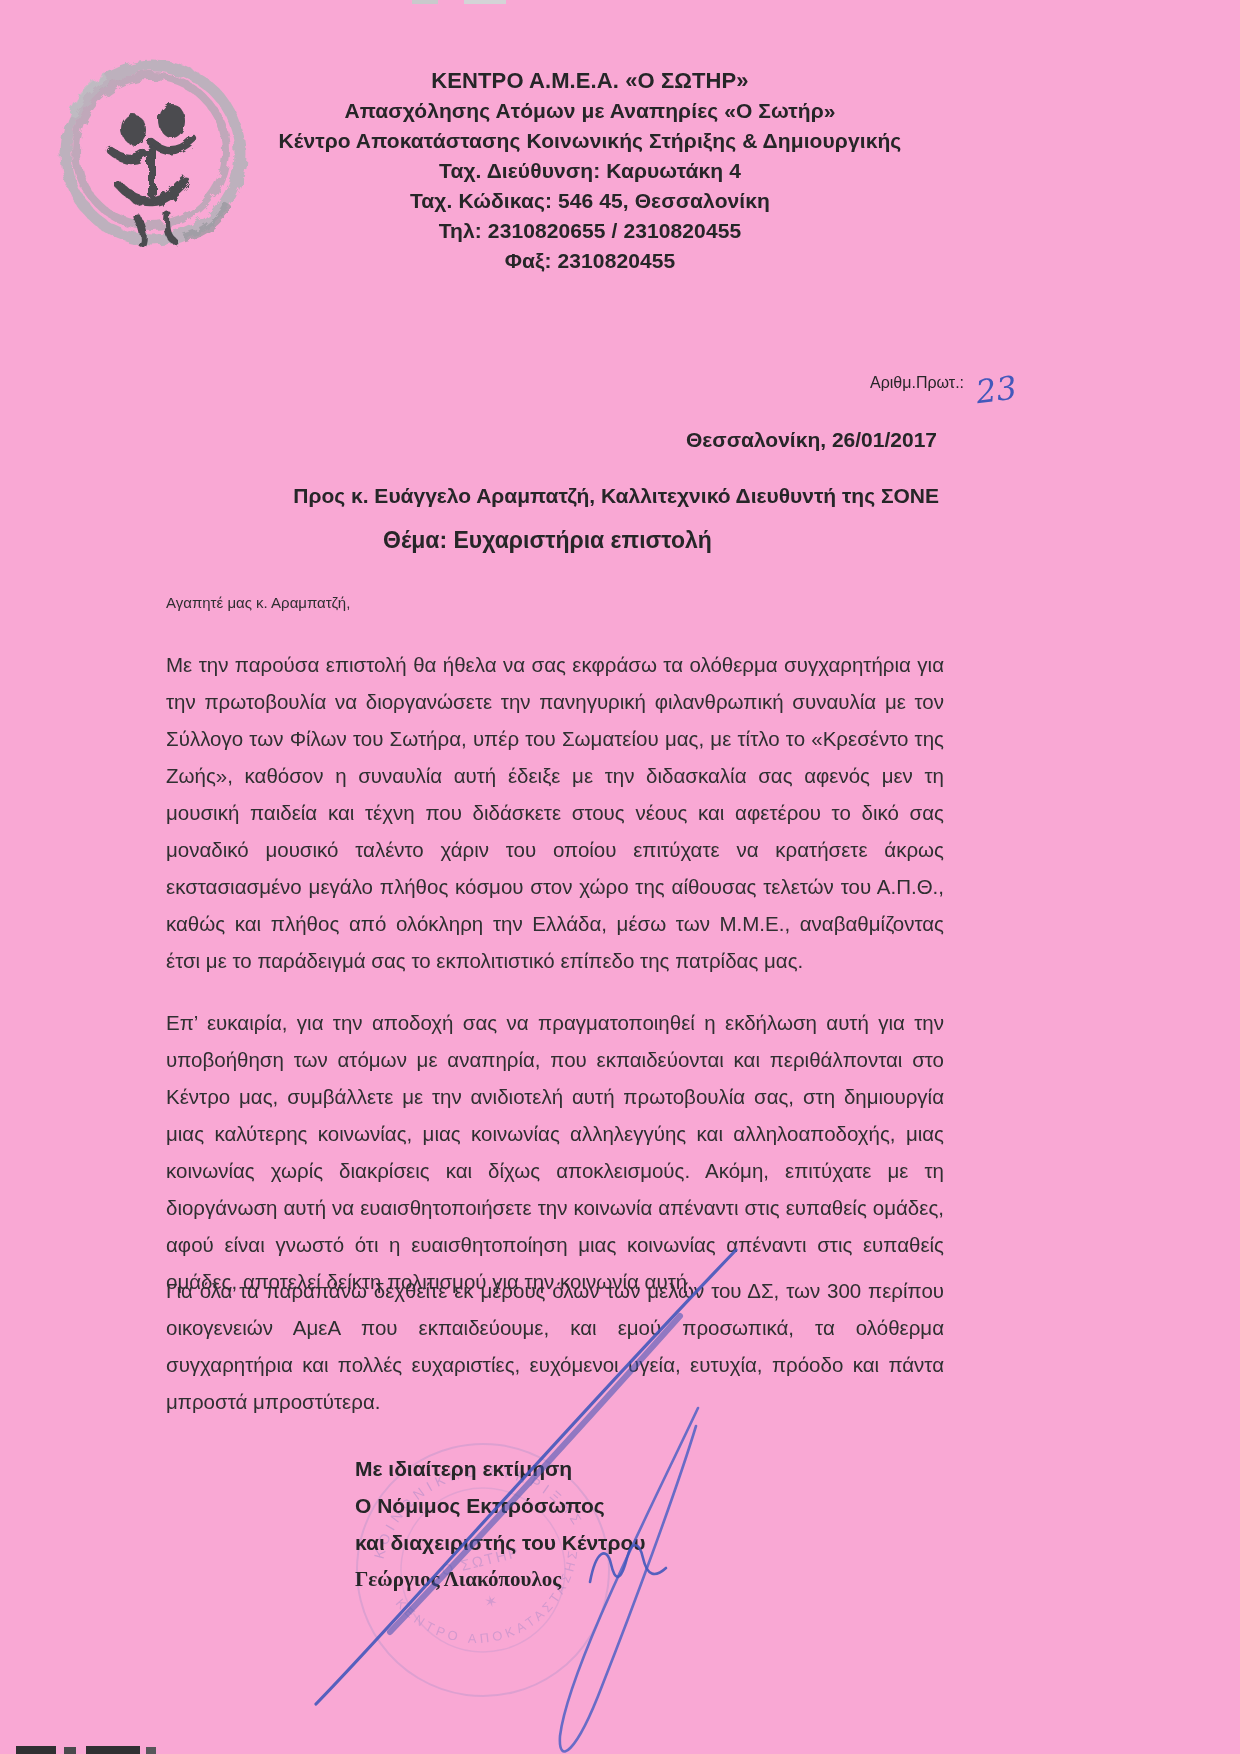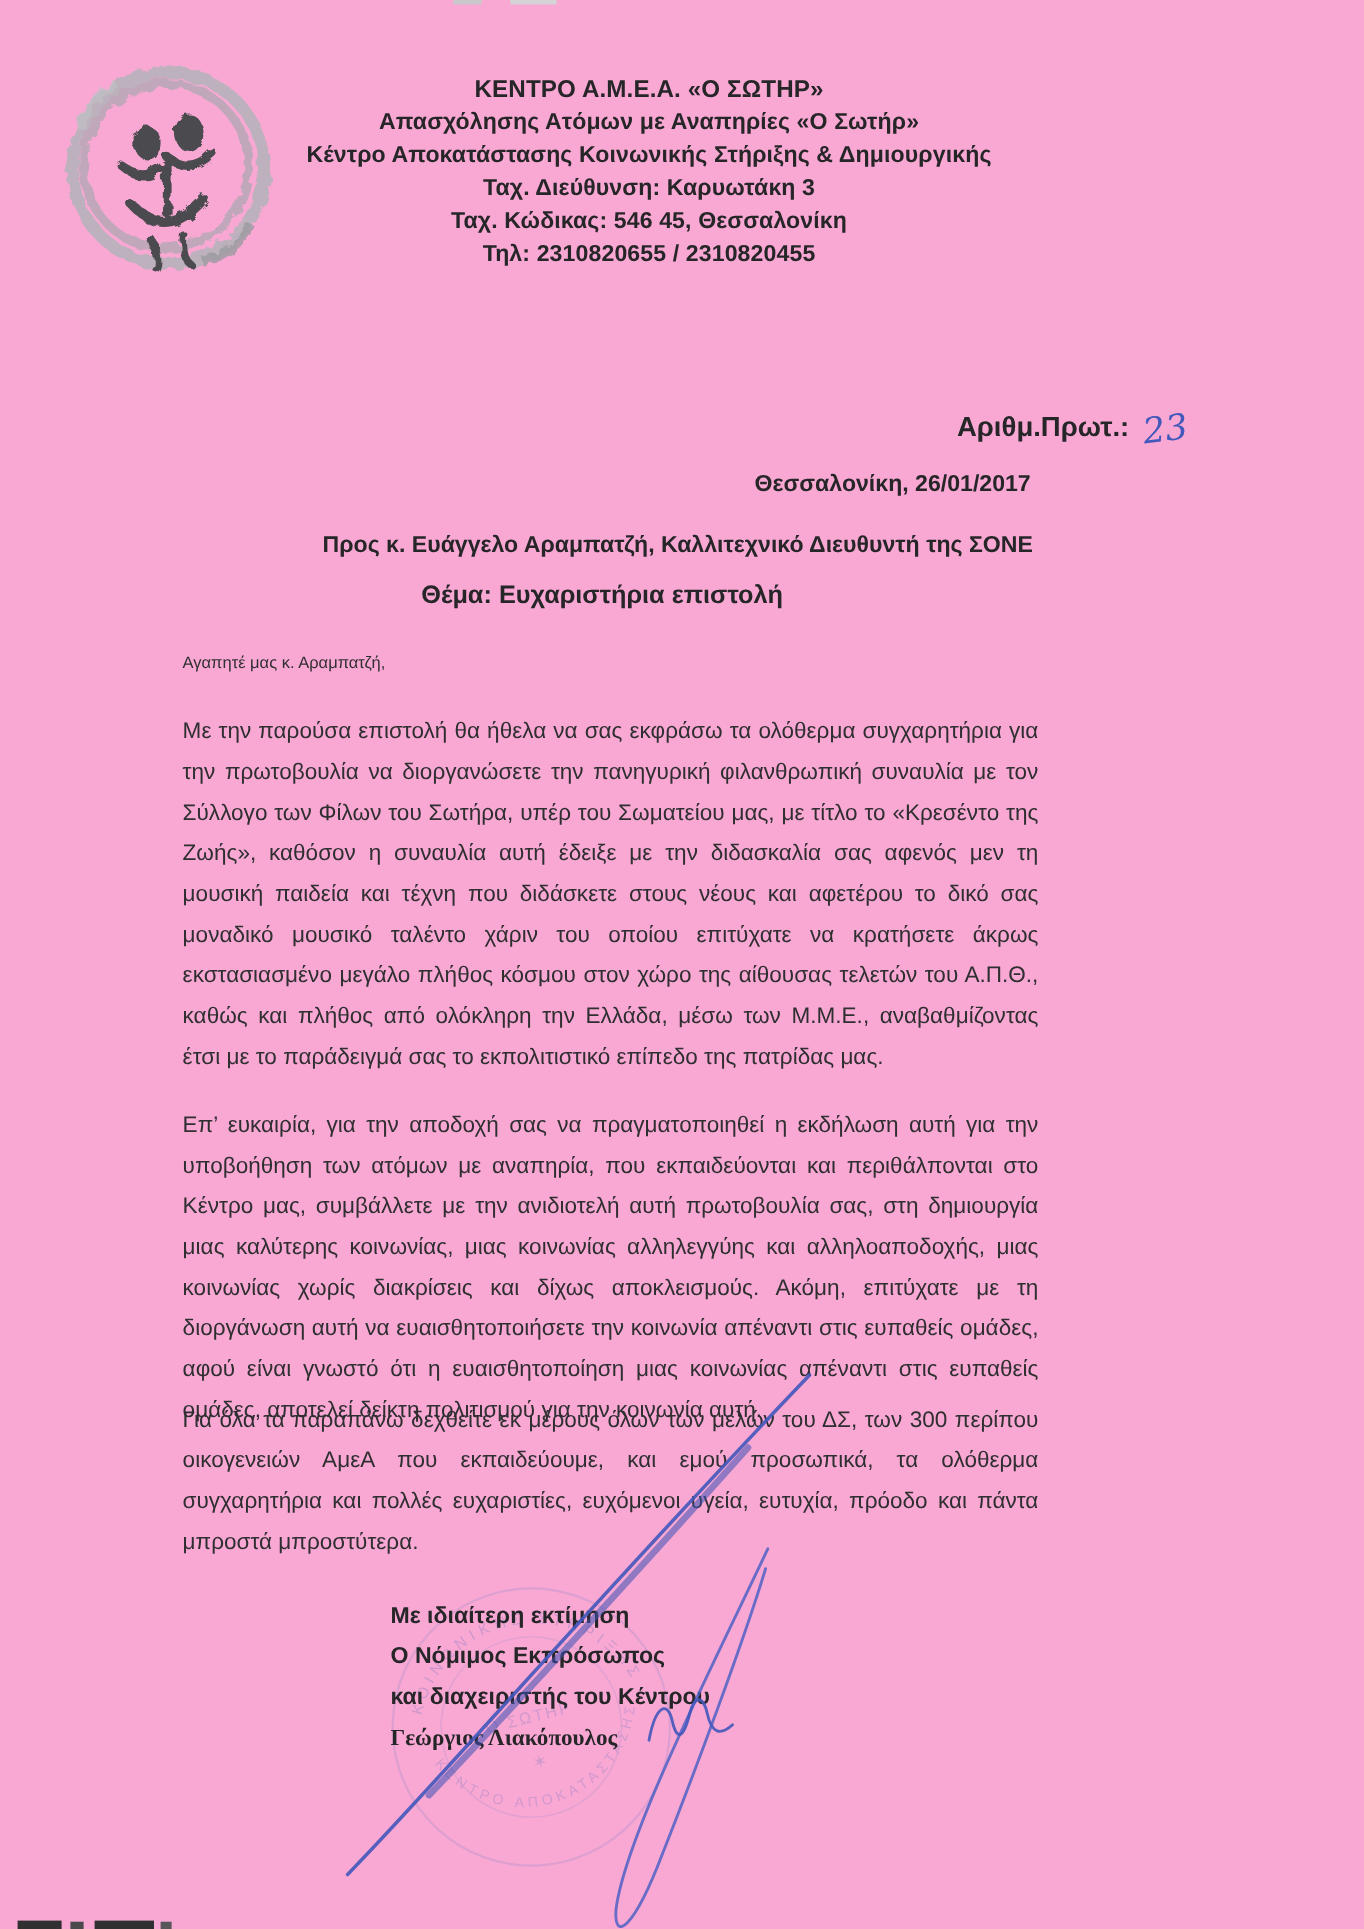--- a/index.html
+++ b/index.html
@@ -15,21 +15,21 @@
   
   .logo{position:absolute;left:50px;top:46px;width:208px;height:212px;}
   .letterhead{
     position:absolute;left:210px;top:66px;width:760px;
     text-align:center;font-weight:bold;font-size:21px;line-height:30px;
     color:#262628;letter-spacing:.1px;
   }
   .letterhead .org-name{font-size:22px;}
   
   .protocol{position:absolute;top:366px;left:870px;height:46px;display:flex;align-items:flex-start;}
-  .protocol-label{font-weight:bold;font-size:25px;color:#262628;padding-top:8px;}
+  .protocol-label{font-weight:normal;font-size:16px;color:#262628;padding-top:8px;}
   .protocol-num{width:70px;height:46px;margin-left:4px;}
   .place-date{position:absolute;top:428px;right:303px;font-weight:bold;font-size:21px;color:#262628;}
   .recipient{position:absolute;top:484px;right:301px;font-weight:bold;font-size:21px;color:#262628;}
   .subject{position:absolute;top:527px;left:383px;font-weight:bold;font-size:23px;color:#262628;}
   
   .salutation{position:absolute;top:594px;left:166px;font-size:15px;color:#2f2f31;}
   .para{
     position:absolute;left:166px;width:778px;
     font-size:20.5px;line-height:37px;text-align:justify;color:#2f2f31;
   }
@@ -80,23 +80,24 @@
       <path d="M70,140 Q102,174 135,135" stroke-width="9"></path>
       <path d="M88,172 q8,18 4,26" stroke-width="7"></path>
       <path d="M117,168 q-2,20 6,26" stroke-width="7"></path>
     </g>
   </svg>
 
   <div class="letterhead">
     <div class="org-name">ΚΕΝΤΡΟ Α.Μ.Ε.Α. «Ο ΣΩΤΗΡ»</div>
     <div>Απασχόλησης Ατόμων με Αναπηρίες «Ο Σωτήρ»</div>
     <div>Κέντρο Αποκατάστασης Κοινωνικής Στήριξης &amp; Δημιουργικής</div>
-    <div>Ταχ. Διεύθυνση: Καρυωτάκη 3</div>
+    <div>Ταχ. Διεύθυνση: Καρυωτάκη 4</div>
     <div>Ταχ. Κώδικας: 546 45, Θεσσαλονίκη</div>
     <div>Τηλ: 2310820655 / 2310820455</div>
+    <div>Φαξ: 2310820455</div>
   </div>
 
   <div class="protocol">
     <span class="protocol-label">Αριθμ.Πρωτ.:</span>
     <svg class="protocol-num" viewBox="0 0 70 46">
       <text x="8" y="34" font-family="DejaVu Serif, serif" font-style="italic" font-size="32" fill="#4358bb" transform="rotate(-7 35 23)">23</text>
     </svg>
   </div>
 
   <div class="place-date">Θεσσαλονίκη, 26/01/2017</div>

